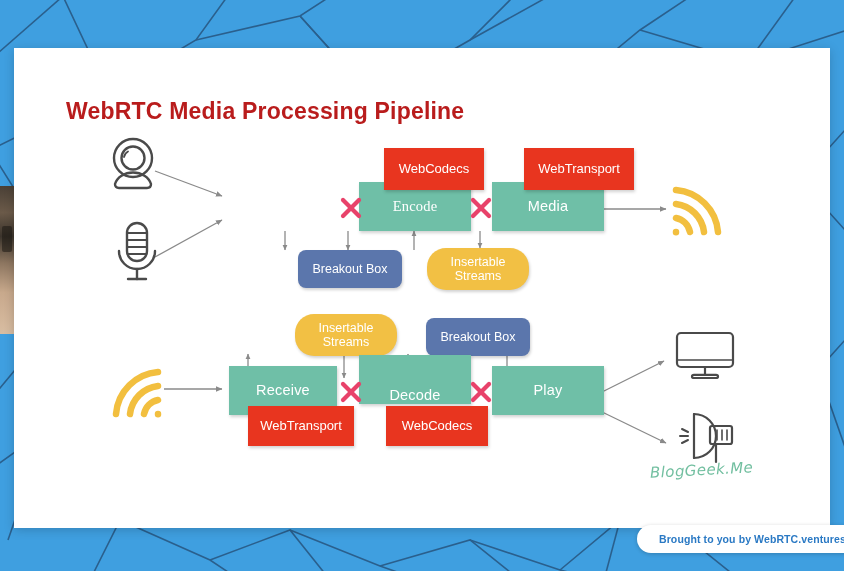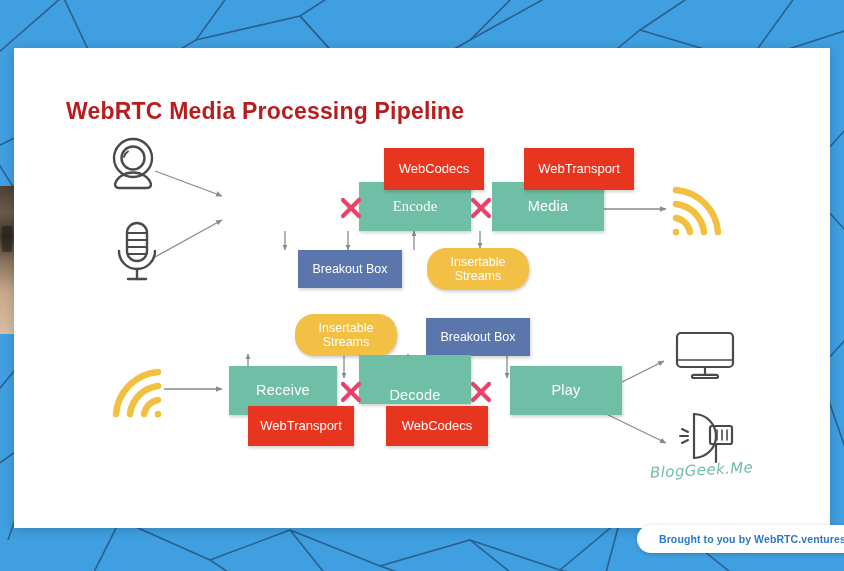--- a/index.html
+++ b/index.html
@@ -79,20 +79,21 @@
     font-size: 14.5px;
     letter-spacing: .2px;
   }
   .node.api-red {
     background: #e8351f;
     font-size: 13px;
   }
   .node.tool-blue {
     background: #5b76ac;
     font-size: 12.5px;
+    border-radius: 8px;
   }
   .node.tool-yellow {
     background: #f2c044;
     font-size: 12.5px;
     border-radius: 19px;
   }
   .node .node-label { display: block; padding: 0 4px; }
 
   
   .icon-wrap { position: absolute; }
@@ -325,21 +326,21 @@
   </div>
 
   <div class="node stage" style="left:215px; top:318px; width:108px; height:49px;">
     <span class="node-label">Receive</span>
   </div>
 
   <div class="node stage" style="left:345px; top:307px; width:112px; height:49px;align-items:flex-end;">
     <span class="node-label">Decode</span>
   </div>
 
-  <div class="node stage" style="left:478px; top:318px; width:112px; height:49px;margin-left:18px;">
+  <div class="node stage" style="left:478px; top:318px; width:112px; height:49px;">
     <span class="node-label">Play</span>
   </div>
 
   <div class="cut-mark" style="left:325px; top:332px;">
     <svg width="24" height="24" viewBox="0 0 24 24" xmlns="http://www.w3.org/2000/svg">
       <g stroke="#e8426a" stroke-width="4.2" stroke-linecap="round">
         <path d="M4 4 L20 20"></path>
           <path d="M20 4 L4 20"></path>
       </g>
     </svg>

